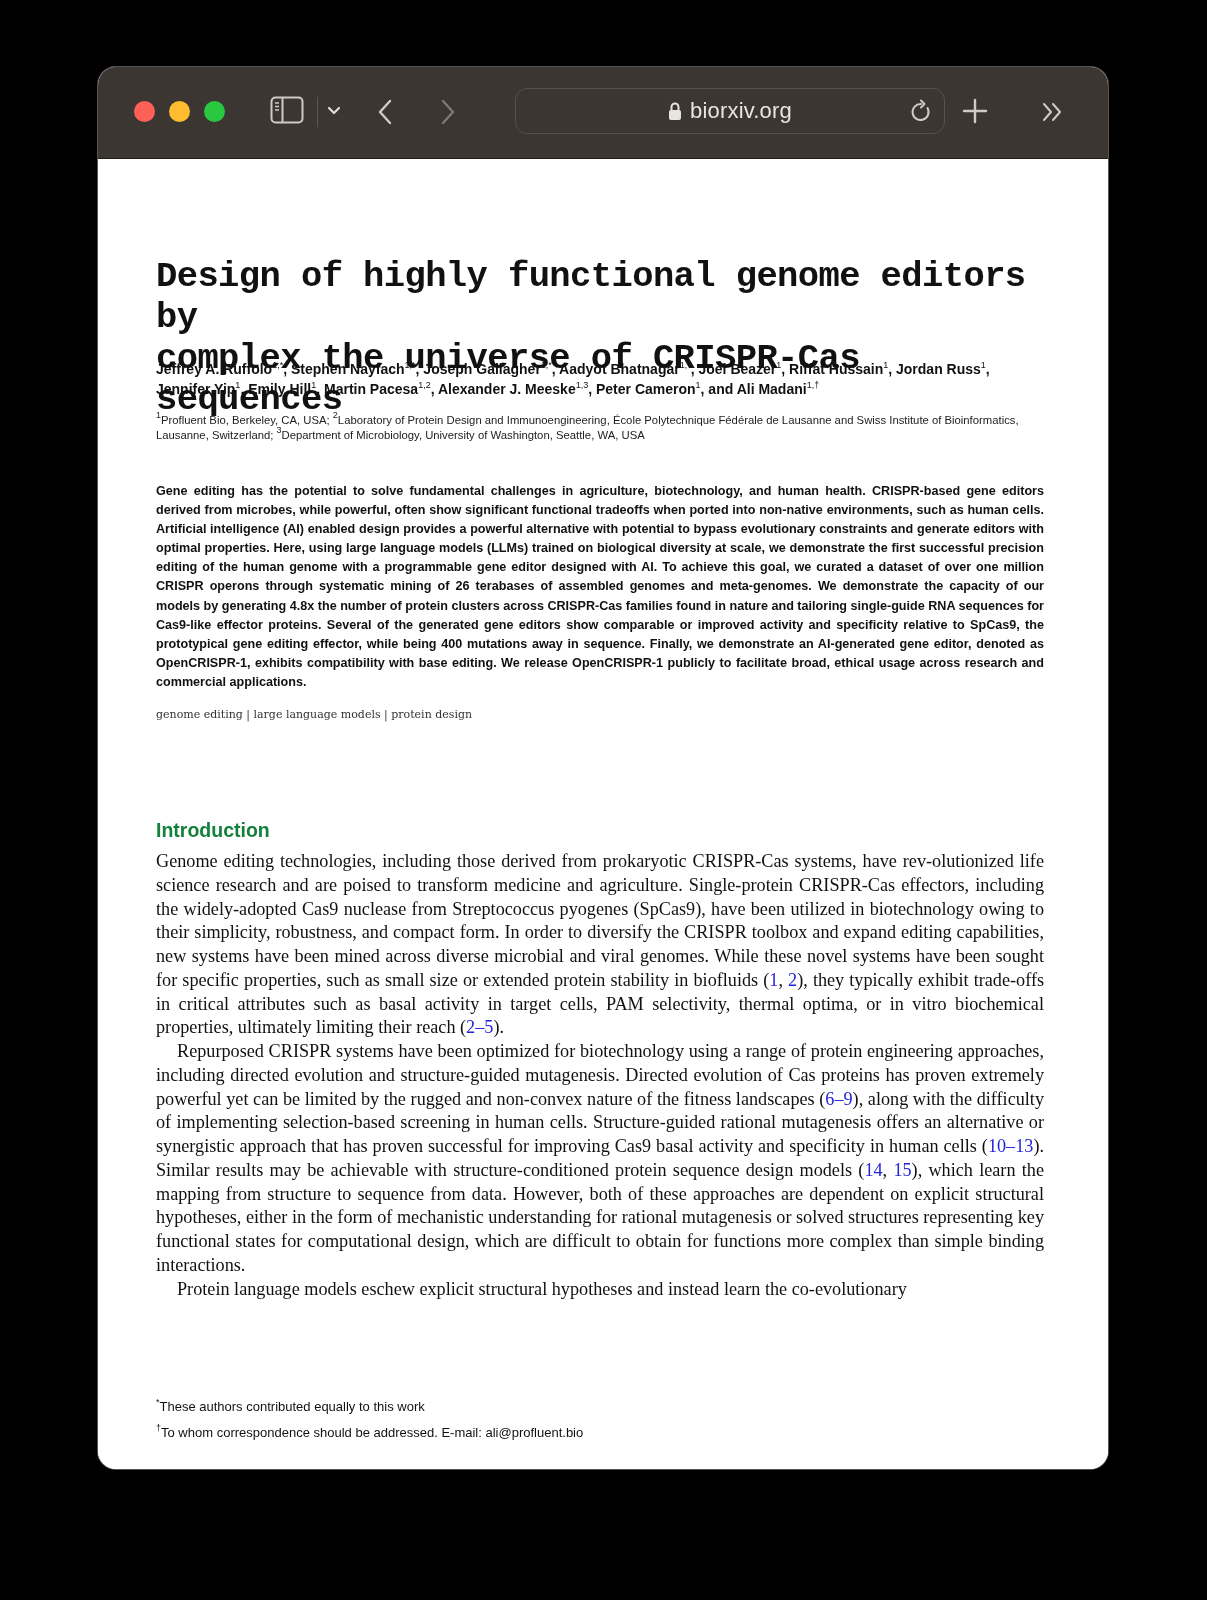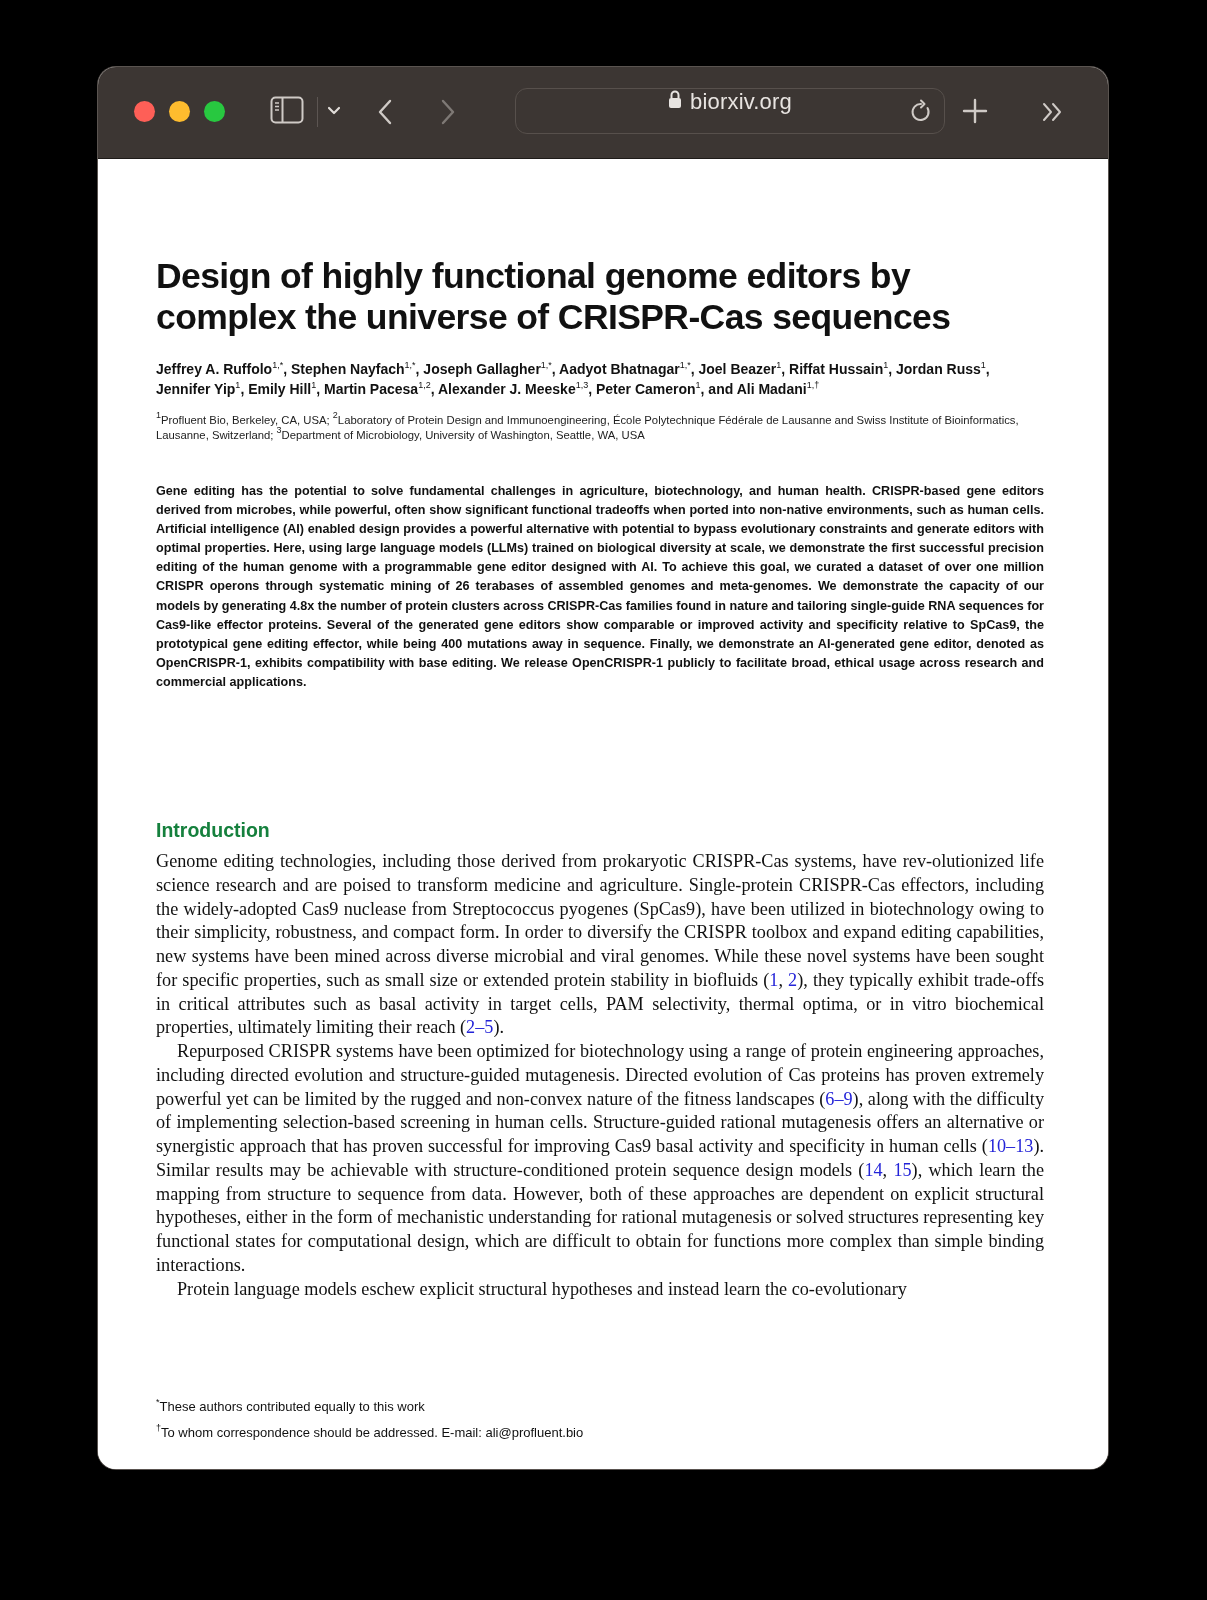--- a/index.html
+++ b/index.html
@@ -22,33 +22,33 @@
   .tl.green { left:106px; background:#28c840; }
   .tb-icon { position:absolute; color:#cfcac6; display:flex; align-items:center; justify-content:center; }
   .sidebar-btn { left:172px; top:29px; width:34px; height:28px; }
   .divider-v { position:absolute; left:219px; top:30px; width:1px; height:30px; background:#5c5552; }
   .chev-down { left:226px; top:32px; width:20px; height:24px; }
   .back { left:275px; top:28px; width:24px; height:34px; }
   .fwd { left:338px; top:28px; width:24px; height:34px; opacity:0.45; }
   .urlbar {
     position:absolute; left:417px; top:21px; width:430px; height:46px;
     border:1.5px solid #57504c; border-radius:12px; box-sizing:border-box;
-    display:flex; align-items:flex-start; justify-content:center; color:#e8e4e1;
+    display:flex; align-items:center; justify-content:center; color:#e8e4e1;
   }
   .url-text { font-size:22px; letter-spacing:0.2px; margin-left:8px; }
   .lock { width:14px; height:20px; display:inline-block; position:relative; }
   .reload { position:absolute; right:10px; top:10px; width:26px; height:26px; }
   .plus { left:862px; top:26px; width:30px; height:36px; }
   .more { left:940px; top:28px; width:30px; height:34px; }
 
   .page { position:absolute; left:0; top:92px; width:100%; height:1310px; background:#fff; color:#000; }
   .content { position:absolute; left:58px; width:888px; }
 
   .title {
-    top:97px; font-family:Liberation Sans, sans-serif; font-weight:bold; font-size:35.5px;
+    top:97px; font-family:Liberation Mono, monospace; font-weight:bold; font-size:35.5px;
     line-height:41px; letter-spacing:-0.6px; color:#111;
   }
   .authors {
     top:201px; font-family:"Liberation Sans", sans-serif; font-weight:bold; font-size:14px;
     line-height:19.5px; color:#111;
   }
   .authors sup, .affil sup, .footnote sup { font-size:9px; font-weight:normal; vertical-align:6px; line-height:0; }
   .affil {
     top:254px; font-size:11.3px; line-height:15px; color:#222;
   }
@@ -143,20 +143,21 @@
       <div>Design of highly functional genome editors by</div>
       <div>complex the universe of CRISPR-Cas sequences</div>
     </div>
 
     <div class="content authors" id="authors"><span>Jeffrey A. Ruffolo</span><sup>1,*</sup><span>, </span><span>Stephen Nayfach</span><sup>1,*</sup><span>, </span><span>Joseph Gallagher</span><sup>1,*</sup><span>, </span><span>Aadyot Bhatnagar</span><sup>1,*</sup><span>, </span><span>Joel Beazer</span><sup>1</sup><span>, </span><span>Riffat Hussain</span><sup>1</sup><span>, </span><span>Jordan Russ</span><sup>1</sup><span>, </span><span>Jennifer Yip</span><sup>1</sup><span>, </span><span>Emily Hill</span><sup>1</sup><span>, </span><span>Martin Pacesa</span><sup>1,2</sup><span>, </span><span>Alexander J. Meeske</span><sup>1,3</sup><span>, </span><span>Peter Cameron</span><sup>1</sup><span>, and </span><span>Ali Madani</span><sup>1,†</sup><span></span></div>
 
     <div class="content affil" id="affils"><sup>1</sup><span>Profluent Bio, Berkeley, CA, USA; </span><sup>2</sup><span>Laboratory of Protein Design and Immunoengineering, École Polytechnique Fédérale de Lausanne and Swiss Institute of Bioinformatics, Lausanne, Switzerland; </span><sup>3</sup><span>Department of Microbiology, University of Washington, Seattle, WA, USA</span></div>
 
     <div class="content abstract">Gene editing has the potential to solve fundamental challenges in agriculture, biotechnology, and human health. CRISPR-based gene editors derived from microbes, while powerful, often show significant functional tradeoffs when ported into non-native environments, such as human cells. Artificial intelligence (AI) enabled design provides a powerful alternative with potential to bypass evolutionary constraints and generate editors with optimal properties. Here, using large language models (LLMs) trained on biological diversity at scale, we demonstrate the first successful precision editing of the human genome with a programmable gene editor designed with AI. To achieve this goal, we curated a dataset of over one million CRISPR operons through systematic mining of 26 terabases of assembled genomes and meta-genomes.  We demonstrate the capacity of our models by generating 4.8x the number of protein clusters across CRISPR-Cas families found in nature and tailoring single-guide RNA sequences for Cas9-like effector proteins. Several of the generated gene editors show comparable or improved activity and specificity relative to SpCas9, the prototypical gene editing effector, while being 400 mutations away in sequence. Finally, we demonstrate an AI-generated gene editor, denoted as OpenCRISPR-1, exhibits compatibility with base editing. We release OpenCRISPR-1 publicly to facilitate broad, ethical usage across research and commercial applications.</div>
 
+    <div class="content keywords">genome editing | large language models | protein design</div>
 
     <div class="content section-heading">Introduction</div>
 
     <div class="content body-text" id="body">
         <p class="first"><span>Genome editing technologies, including those derived from prokaryotic CRISPR-Cas systems, have rev-olutionized life science research and are poised to transform medicine and agriculture.  Single-protein CRISPR-Cas effectors, including the widely-adopted Cas9 nuclease from Streptococcus pyogenes (SpCas9), have been utilized in biotechnology owing to their simplicity, robustness, and compact form. In order to diversify the CRISPR toolbox and expand editing capabilities, new systems have been mined across diverse microbial and viral genomes.  While these novel systems have been sought for specific properties, such as small size or extended protein stability in biofluids (</span><span class="ref">1</span><span>, </span><span class="ref">2</span><span>), they typically exhibit trade-offs in critical attributes such as basal activity in target cells, PAM selectivity, thermal optima, or in vitro biochemical properties, ultimately limiting their reach (</span><span class="ref">2–5</span><span>).</span></p>
         <p><span>Repurposed CRISPR systems have been optimized for biotechnology using a range of protein engineering approaches, including directed evolution and structure-guided mutagenesis.  Directed evolution of Cas proteins has proven extremely powerful yet can be limited by the rugged and non-convex nature of the fitness landscapes (</span><span class="ref">6–9</span><span>), along with the difficulty of implementing selection-based screening in human cells. Structure-guided rational mutagenesis offers an alternative or synergistic approach that has proven successful for improving Cas9 basal activity and specificity in human cells (</span><span class="ref">10–13</span><span>). Similar results may be achievable with structure-conditioned protein sequence design models (</span><span class="ref">14</span><span>, </span><span class="ref">15</span><span>), which learn the mapping from structure to sequence from data. However, both of these approaches are dependent on explicit structural hypotheses, either in the form of mechanistic understanding for rational mutagenesis or solved structures representing key functional states for computational design, which are difficult to obtain for functions more complex than simple binding interactions.</span></p>
         <p><span>Protein language models eschew explicit structural hypotheses and instead learn the co-evolutionary</span></p>
       </div>
 
     <div class="content footnote fn2"><sup>†</sup><span>To whom correspondence should be addressed. E-mail: ali@profluent.bio</span></div>

